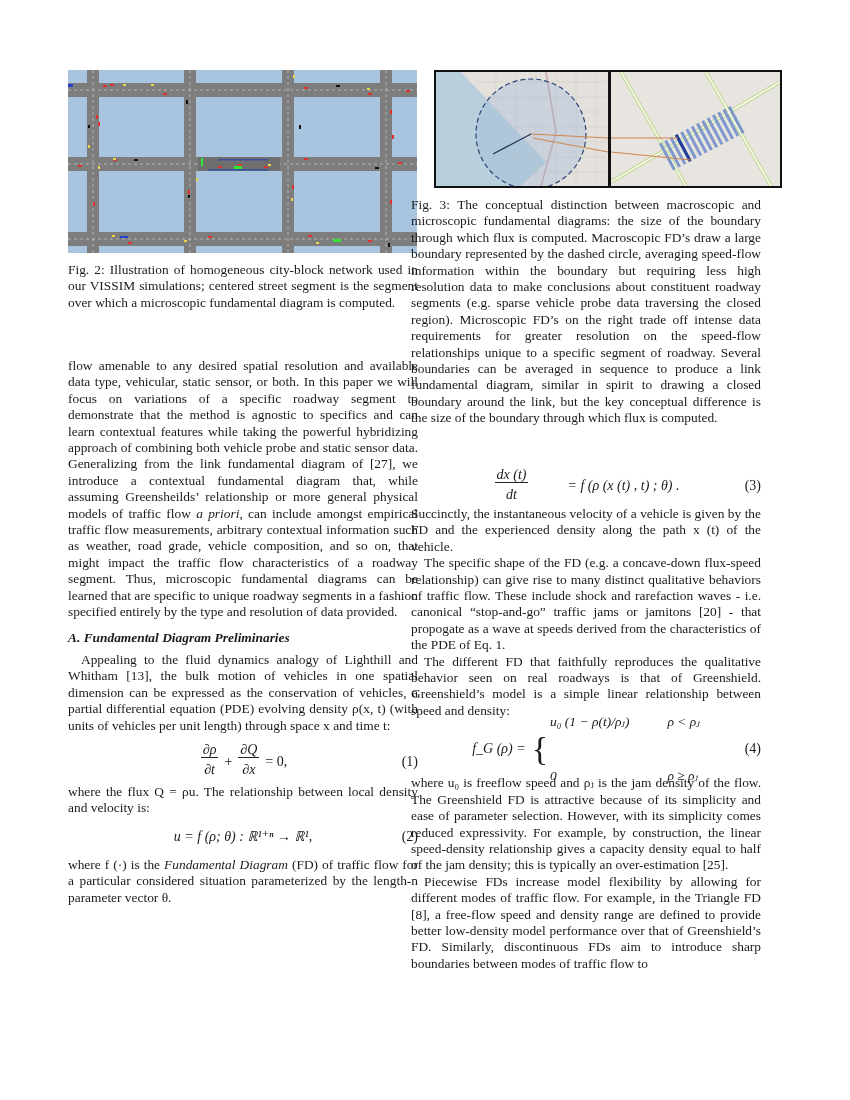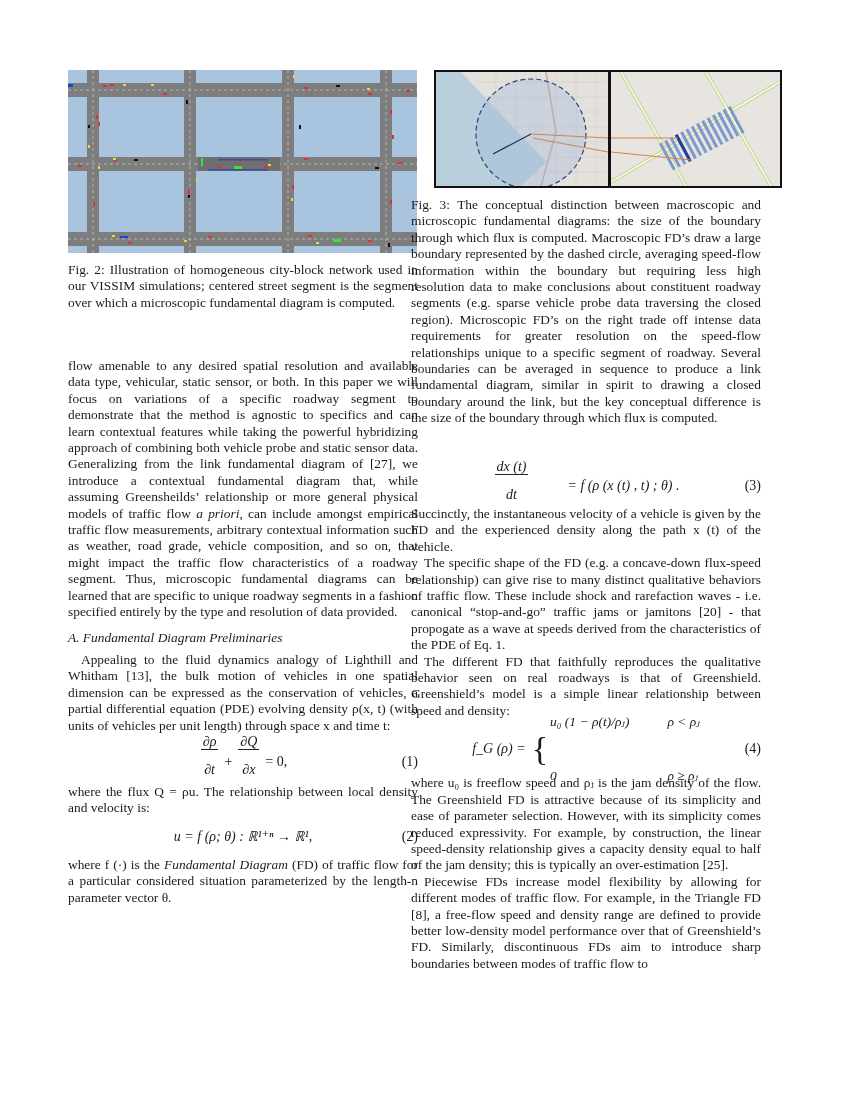--- a/index.html
+++ b/index.html
@@ -6,26 +6,26 @@
   body {
     width: 850px; height: 1100px; position: relative; overflow: hidden;
     font-family: "Liberation Serif", "DejaVu Serif", serif; color: #1a1a1a;
   }
   .col { position: absolute; width: 350px; font-size: 13.4px; line-height: 16.4px; }
   .col p { margin: 0; text-align: justify; }
   .indent { text-indent: 13px; }
   .left { left: 68px; }
   .right { left: 411px; }
   .caption { text-align: justify; font-size: 13.4px; line-height: 16.4px; }
-  .section-head { font-style: italic; margin: 0; }
+  .section-head { font-style: italic; margin: 0; font-weight: bold; }
   .eq-row { position: relative; height: 36px; display: flex; align-items: center; justify-content: center; font-size: 14px; }
   .eq-num { position: absolute; right: 0; top: 50%; transform: translateY(-50%); }
   .frac { display: inline-flex; flex-direction: column; align-items: center; vertical-align: middle; margin: 0 2px; }
   .frac .num { border-bottom: 1px solid #222; padding: 0 2px; line-height: 15px; }
-  .frac .den { padding: 12px 2px; line-height: 15px; }
+  .frac .den { padding: 4px 2px; line-height: 15px; }
   .math { font-style: italic; }
   .fig2 { position: absolute; left: 68px; top: 70px; width: 349px; height: 183px; background: #a9c4de; }
   .fig3 { position: absolute; left: 434px; top: 70px; width: 348px; height: 118px; border: 2px solid #111; box-sizing: border-box; background: #e6e3df; overflow: hidden; }
   .fig3 .divider { position: absolute; left: 172px; top: 0; width: 3px; height: 100%; background: #111; }
   .cases { display: inline-flex; align-items: center; }
   .brace { font-size: 34px; line-height: 34px; font-weight: 300; margin-right: 2px; }
   .case-grid { display: grid; grid-template-columns: auto auto; column-gap: 16px; row-gap: 2px; font-size: 13.5px; gap: 38px; }
 </style>
 </head>
 <body>

